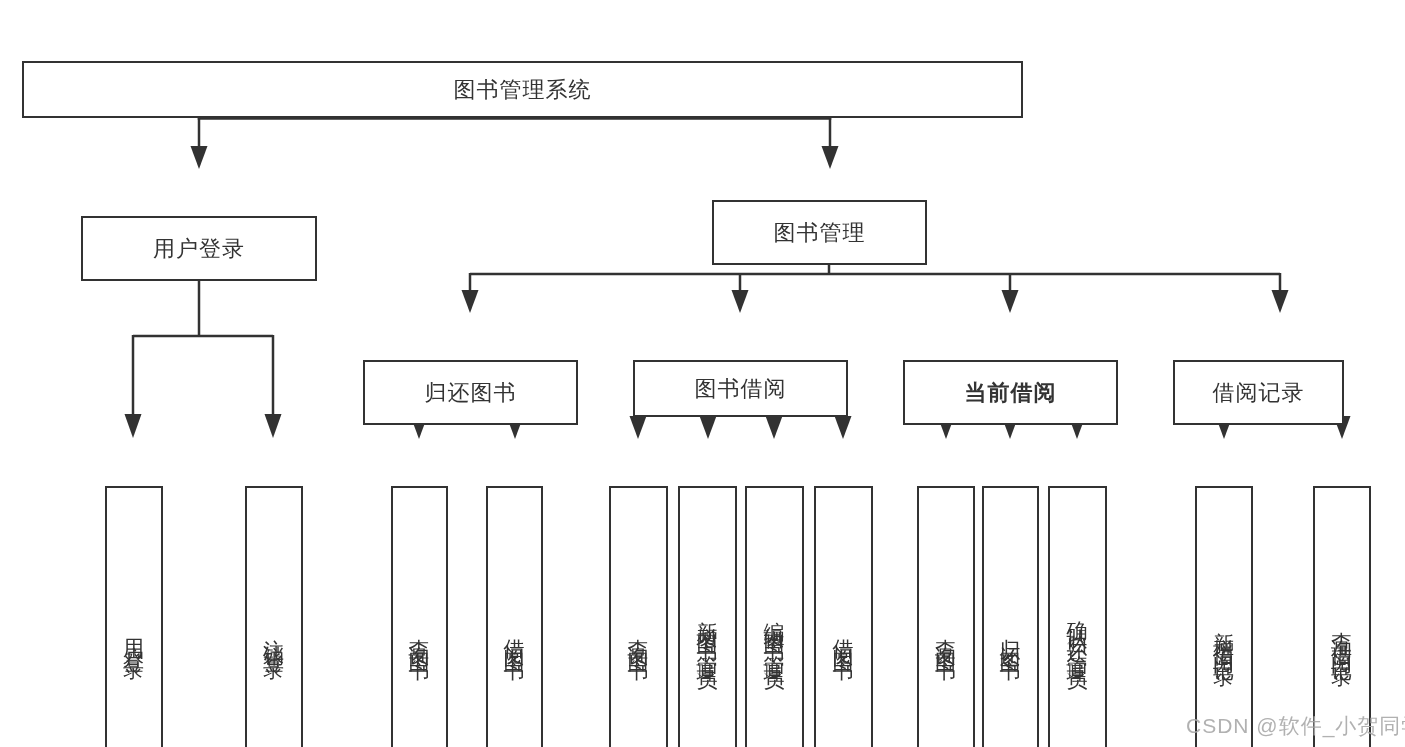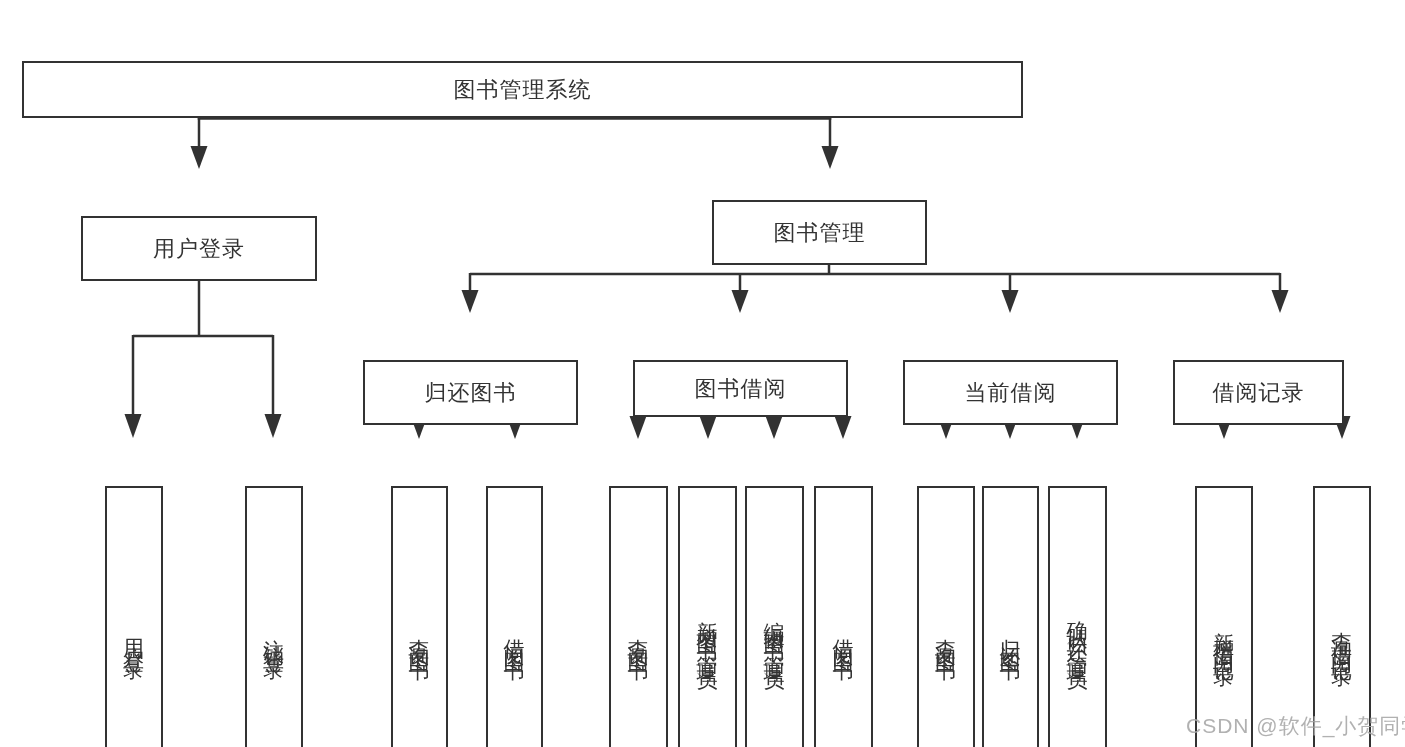--- a/index.html
+++ b/index.html
@@ -116,21 +116,21 @@
   <div class="node hnode" style="left:712px;top:152px;width:215px;height:65px;">
     <span>图书管理</span>
   </div>
 
   <div class="node hnode" style="left:363px;top:312px;width:215px;height:65px;">
     <span>归还图书</span>
   </div>
   <div class="node hnode" style="left:633px;top:312px;width:215px;height:57px;">
     <span>图书借阅</span>
   </div>
-  <div class="node hnode" style="left:903px;top:312px;width:215px;height:65px;">
+  <div class="node hnode" style="left:903px;top:312px;width:215px;height:65px;font-weight:bold;">
     <span>当前借阅</span>
   </div>
   <div class="node hnode" style="left:1173px;top:312px;width:171px;height:65px;">
     <span>借阅记录</span>
   </div>
 
   <div class="node vnode" style="left:105px;top:438px;width:58px;height:299px;">
     <span class="vlabel">用户登录</span>
   </div>
   <div class="node vnode" style="left:245px;top:438px;width:58px;height:299px;">

